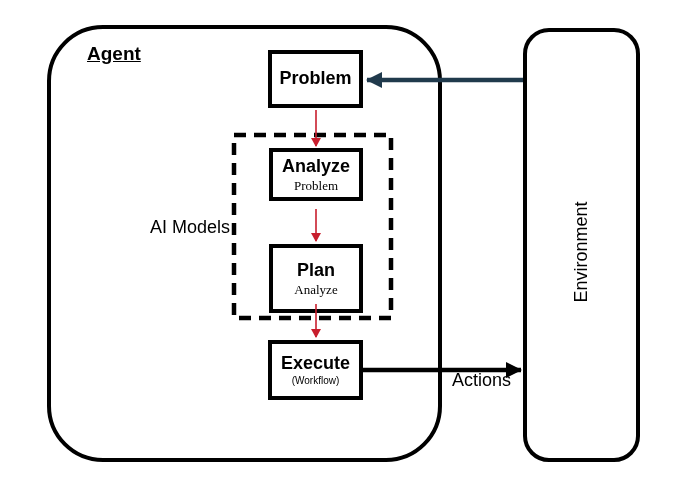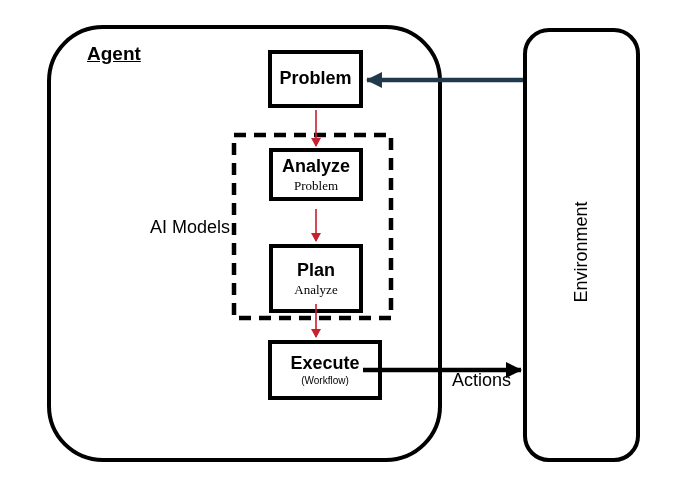--- a/index.html
+++ b/index.html
@@ -60,21 +60,21 @@
     text-align: center;
     line-height: 1.22;
     color: #000;
   }
   .node .title { font-size: 18px; font-weight: bold; }
   .node .subtitle { font-size: 13px; font-weight: normal; font-family: Liberation Serif, serif; }
   .node .subtitle-small { font-size: 10px; font-weight: normal; }
   .node-monitor { left: 268px; top: 50px;  width: 95px; height: 58px; }
   .node-analyze { left: 269px; top: 148px; width: 94px; height: 53px; }
   .node-plan    { left: 269px; top: 244px; width: 94px; height: 69px; }
-  .node-execute { left: 268px; top: 340px; width: 114px; height: 60px; }
+  .node-execute { left: 268px; top: 340px; width: 95px; height: 60px; }
   
   .ai-models-label {
     left: 130px; top: 217px; width: 100px;
     text-align: right;
     font-size: 18px;
     color: #000;
   }
   .percepts-label {
     left: 442px; top: 47px;
     font-size: 18px;

